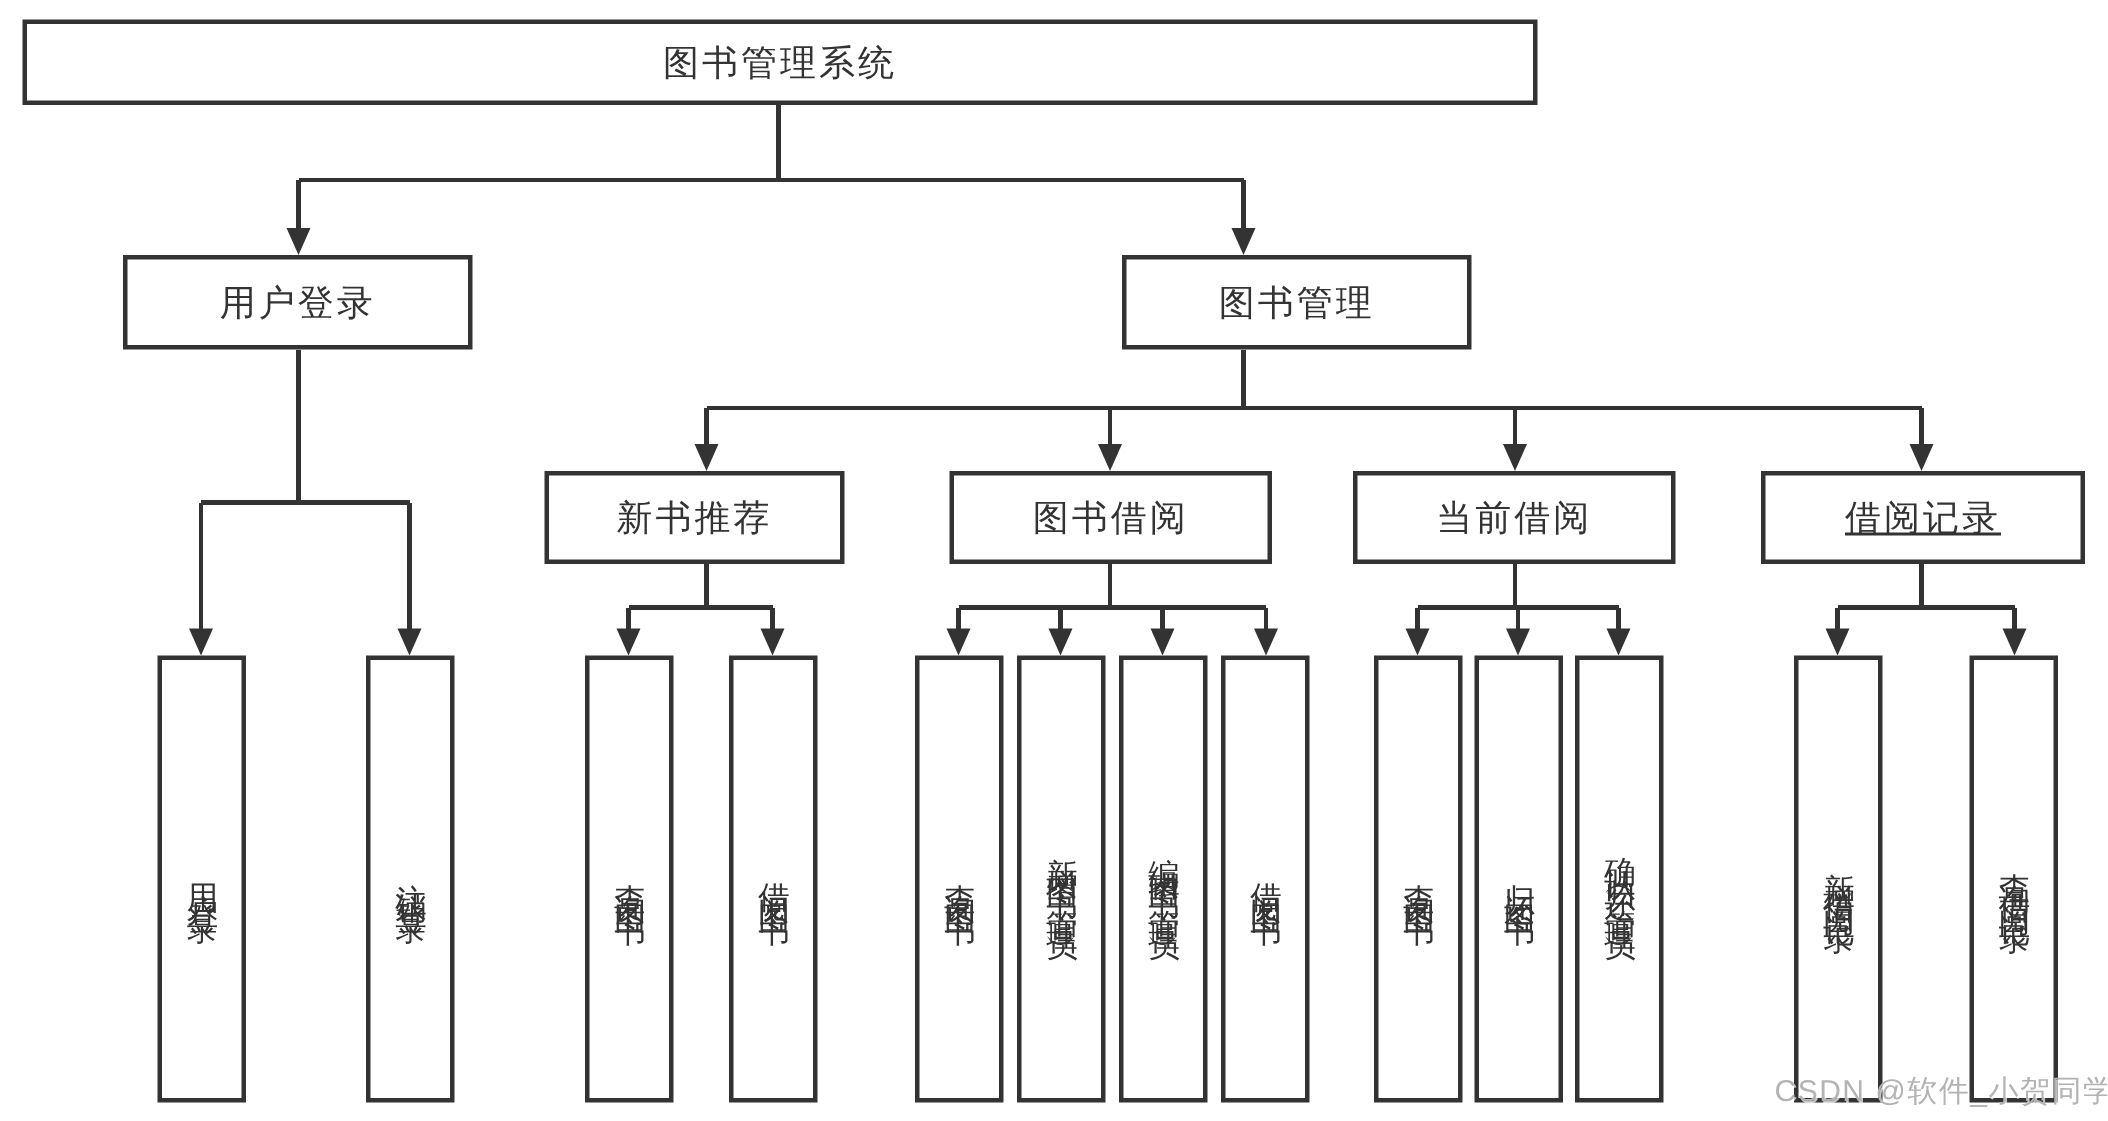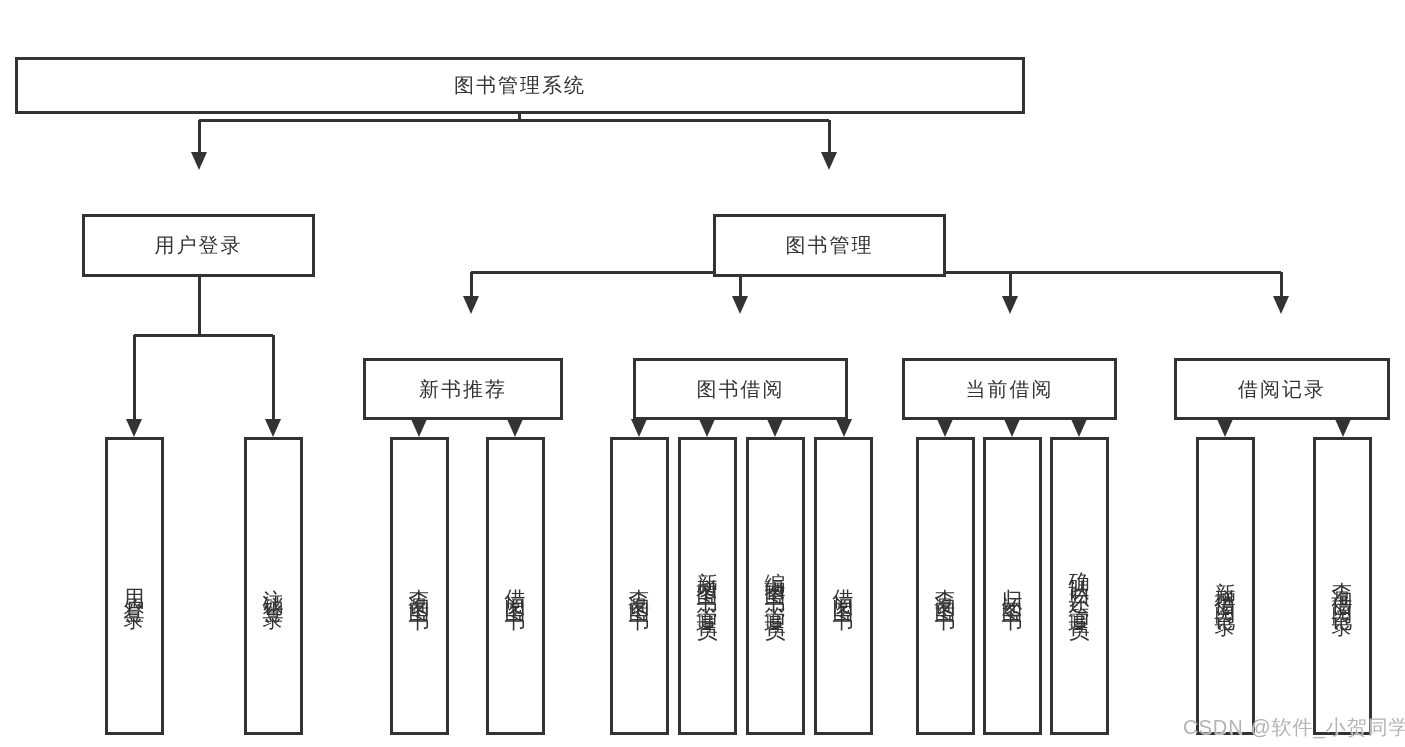--- a/index.html
+++ b/index.html
@@ -18,24 +18,23 @@
     left: 0; top: 0;
     width: 1405px; height: 747px;
   }
   .node {
     position: absolute;
     display: flex;
     align-items: center;
     justify-content: center;
     border: 3px solid var(--line, #333333);
     background: #ffffff;
-    font-size: 20px;
+    font-size: 24px;
     letter-spacing: 2px;
     white-space: nowrap;
-    margin-top: 44px;
   }
   .leaf {
     position: absolute;
     top: 437px;
     height: 298px;
     width: 59px;
     border: 3px solid var(--line, #333333);
     background: #ffffff;
     display: flex;
     align-items: center;
@@ -96,26 +95,26 @@
       <polygon points="1004,419 1020,419 1012,437"></polygon>
       <polygon points="1071,419 1087,419 1079,437"></polygon>
       <polygon points="1217,419 1233,419 1225,437"></polygon>
       <polygon points="1335,419 1351,419 1343,437"></polygon>
     </g>
   </svg>
 
   <div class="node" style="left:15px; top:13px; width:1010px; height:57px;">图书管理系统</div>
 
   <div class="node" style="left:82px; top:170px; width:233px; height:63px;">用户登录</div>
-  <div class="node" style="left:713px; top:170px; width:233px; height:63px;">图书管理</div>
+  <div class="node" style="left:748px; top:170px; width:233px; height:63px;">图书管理</div>
 
   <div class="node" style="left:363px; top:314px; width:200px; height:62px;">新书推荐</div>
   <div class="node" style="left:902px; top:314px; width:215px; height:62px;">当前借阅</div>
   <div class="node" style="left:633px; top:314px; width:215px; height:62px;">图书借阅</div>
-  <div class="node" style="left:1174px; top:314px; width:216px; height:62px;">借阅记录</div>
+  <div class="node" style="left:1174px; top:314px; width:216px; height:62px;text-decoration:underline;">借阅记录</div>
 
   <div class="leaf" style="left:105px;">用户登录</div>
   <div class="leaf" style="left:244px;">注销登录</div>
 
   <div class="leaf" style="left:390px;">查询图书</div>
   <div class="leaf" style="left:486px;">借阅图书</div>
 
   <div class="leaf" style="left:610px;">查询图书</div>
   <div class="leaf" style="left:678px;">新增图书（管理员）</div>
   <div class="leaf" style="left:746px;">编辑图书（管理员）</div>

